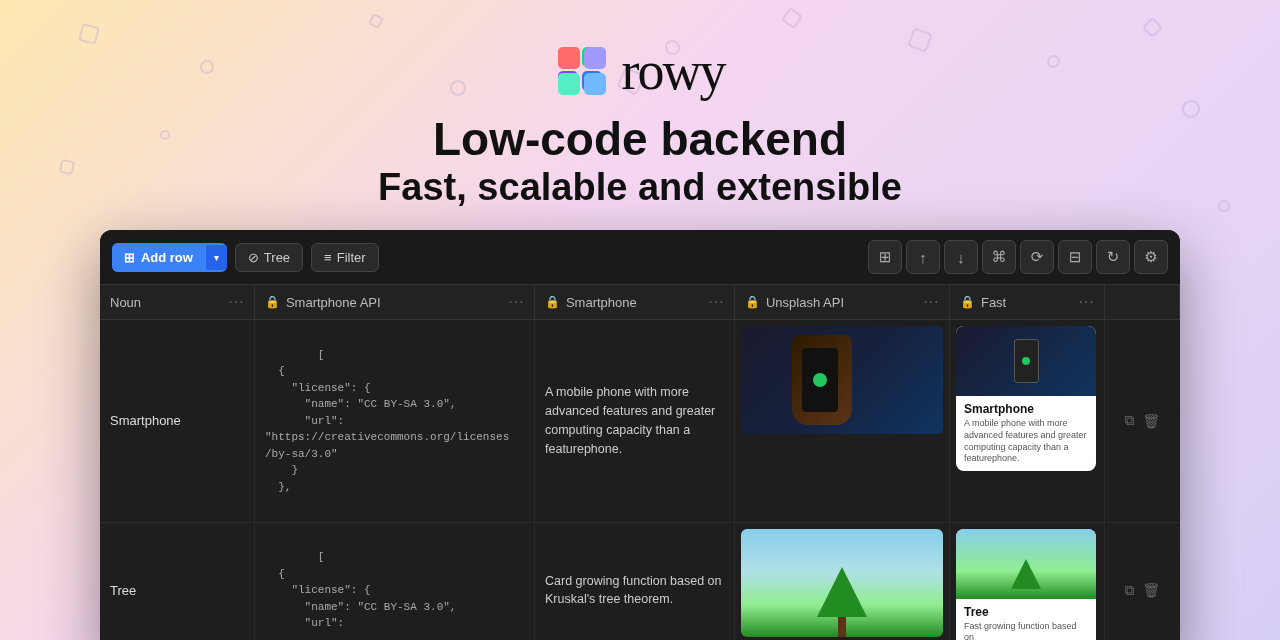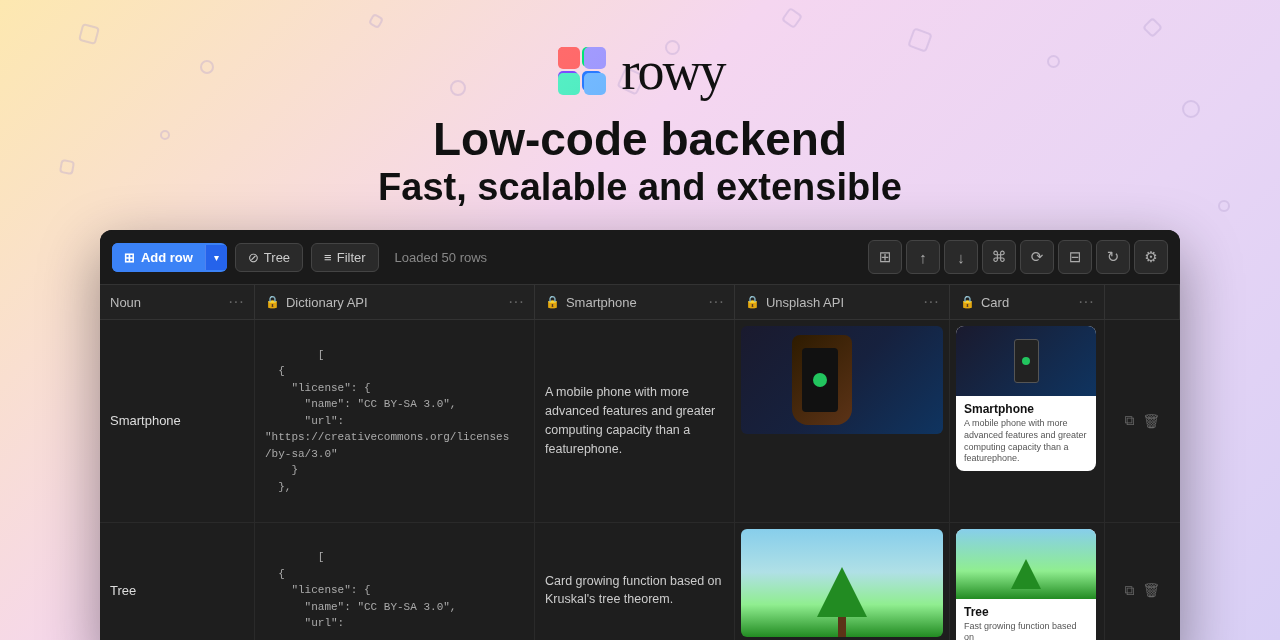--- a/index.html
+++ b/index.html
@@ -487,57 +487,56 @@
     <button class="btn-toolbar">
       <span>⊘</span>
       <span>Tree</span>
     </button>
 
     <button class="btn-toolbar">
       <span>≡</span>
       <span>Filter</span>
     </button>
 
-    <span class="loaded-rows">Loaded 50 rows</span>
 
     <div class="toolbar-icons">
       <div class="icon-btn" title="Grid view">⊞</div>
       <div class="icon-btn" title="Export">↑</div>
       <div class="icon-btn" title="Import">↓</div>
       <div class="icon-btn" title="Extensions">⌘</div>
       <div class="icon-btn" title="Automations">⟳</div>
       <div class="icon-btn" title="Fields">⊟</div>
       <div class="icon-btn" title="Refresh">↻</div>
       <div class="icon-btn" title="Settings">⚙</div>
     </div>
   </div>
 
   <div class="table-header">
     <div class="th th-noun">
       <span>Noun</span>
       <span class="more-dots">···</span>
     </div>
     <div class="th th-dict">
       <span class="lock-icon">🔒</span>
-      <span>Dictionary API</span>
+      <span>Smartphone API</span>
       <span class="more-dots">···</span>
     </div>
     <div class="th th-def">
       <span class="lock-icon">🔒</span>
       <span>Smartphone</span>
       <span class="more-dots">···</span>
     </div>
     <div class="th th-unsplash">
       <span class="lock-icon">🔒</span>
       <span>Unsplash API</span>
       <span class="more-dots">···</span>
     </div>
     <div class="th th-card">
       <span class="lock-icon">🔒</span>
-      <span>Card</span>
+      <span>Fast</span>
       <span class="more-dots">···</span>
     </div>
     <div class="th th-extra"></div>
   </div>
 
   <div class="table-body">
 
     <div class="table-row">
       <div class="td td-noun">
         <span>Smartphone</span>

